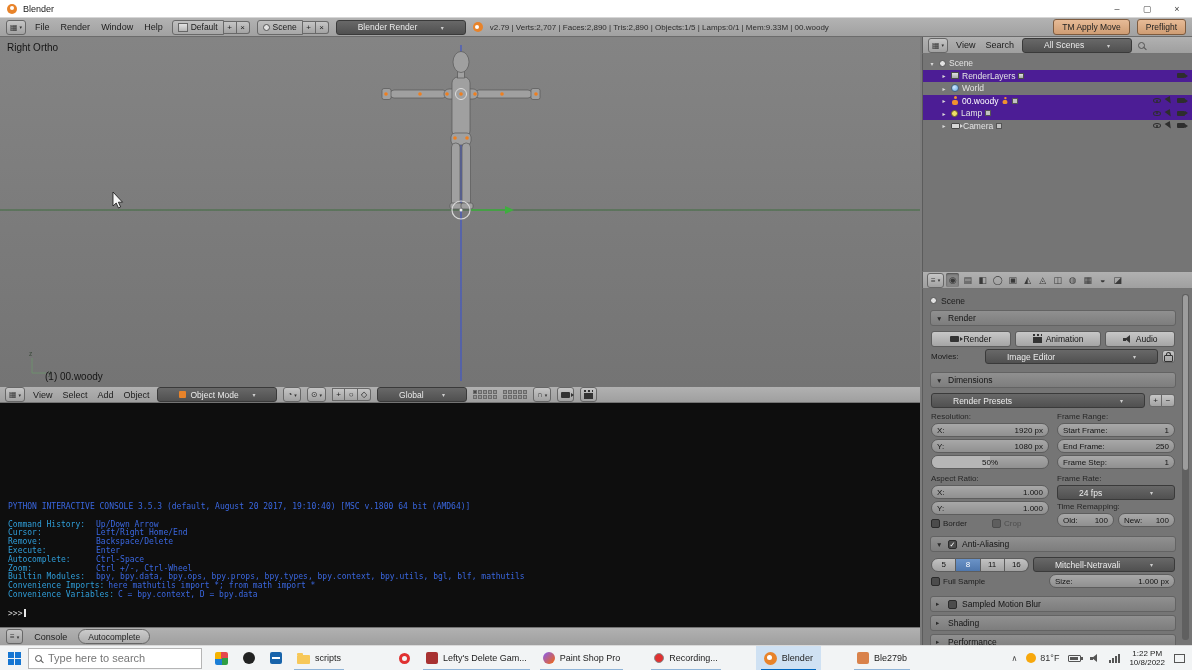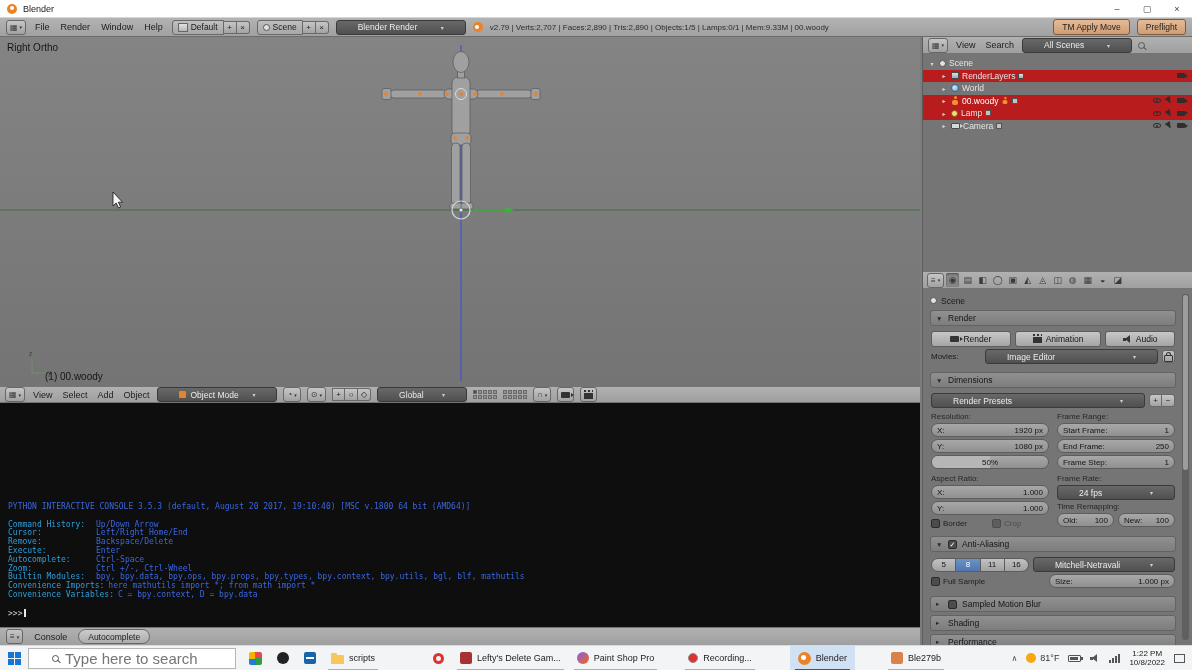--- a/index.html
+++ b/index.html
@@ -62,21 +62,21 @@
   .lite-btn{background:linear-gradient(#cccccc,#acacac);border:1px solid #666;border-radius:8px;height:13px;
             display:flex;align-items:center;padding:0 9px;font-size:8.5px;color:#1d1d1d}
 
   
   #outliner-header{position:absolute;left:922px;top:37px;width:270px;height:17px;background:linear-gradient(#b1b1b1,#9f9f9f);
                    border-bottom:1px solid #747474;border-left:1px solid #5c5c5c;display:flex;align-items:center;gap:6px;
                    padding:0 5px;box-sizing:border-box}
   #outliner{position:absolute;left:922px;top:54px;width:270px;height:217px;background:#757575;border-left:1px solid #5c5c5c;
             box-sizing:border-box;padding-top:3px}
   .orow{height:12.5px;display:flex;align-items:center;gap:3px;font-size:8.5px;color:#e4e4e4;padding:0 5px;position:relative}
-  .orow.odd{background:#b91c1c}
+  .orow.odd{background:#4c1d95}
   .oexp{width:8px;color:#d9d9d9;font-size:6px;text-align:center;flex:none}
   .oind{width:9px;flex:none}
   .otoggles{position:absolute;right:7px;display:flex;gap:5px;align-items:center}
 
   .t-scene{width:7px;height:7px;border-radius:50%;background:#e2e2e2;border:1px solid #555;box-sizing:border-box}
   .t-layers{width:8px;height:7px;border:1px solid #4a4a4a;background:linear-gradient(#e0e0e0,#a8a8a8);box-sizing:border-box}
   .t-world{width:8px;height:8px;border-radius:50%;background:radial-gradient(circle at 35% 35%,#d2e8ff,#5fa8e8);border:1px solid #44627e;box-sizing:border-box}
   .t-person{width:8px;height:9px;position:relative}
   .t-person::before{content:"";position:absolute;left:2.5px;top:0;width:3px;height:3px;border-radius:50%;background:#f0922f}
   .t-person::after{content:"";position:absolute;left:1px;top:3.5px;width:6px;height:5px;border-radius:2px;background:#f0922f}
@@ -147,21 +147,21 @@
   .mag{width:7px;height:7px;border:1px solid #555;border-radius:50%;position:relative;box-sizing:border-box}
   .mag::after{content:"";position:absolute;width:4px;height:1px;background:#555;transform:rotate(45deg);right:-3px;bottom:-1px}
 
   
   #taskbar{position:absolute;left:0;top:645px;width:100%;height:25px;background:#f2f4f5;border-top:1px solid #dadada;
            display:flex;align-items:center;box-sizing:border-box;color:#333}
   .start{width:28px;height:25px;display:flex;align-items:center;justify-content:center}
   .winlogo{display:grid;grid-template-columns:6px 6px;grid-auto-rows:6px;gap:1px}
   .winlogo i{background:#1676d2}
   .tb-search{width:160px;height:19px;background:#fff;border:1px solid #b5b5b5;display:flex;align-items:center;gap:6px;
-             padding:0 23px;color:#757575;font-size:15px;margin-right:6px;box-sizing:content-box}
+             padding:0 6px;color:#757575;font-size:11px;margin-right:6px;box-sizing:content-box}
   .tb-icon{width:27px;height:25px;display:flex;align-items:center;justify-content:center}
   .tb-app{display:flex;align-items:center;gap:5px;height:25px;padding:0 8px;position:relative;font-size:9px;color:#222;white-space:nowrap}
   .tb-app::after{content:"";position:absolute;left:5px;right:5px;bottom:0;height:2px;background:#8fb4d8}
   .tb-app.active{background:#cfe1f3}
   .tb-app.active::after{background:#0067c0}
   .tray{margin-left:auto;display:flex;align-items:center;gap:9px;padding-right:7px}
   .sun{width:10px;height:10px;border-radius:50%;background:#f7a80d;flex:none}
   .wx{display:flex;align-items:center;gap:4px;font-size:9px}
   .batt{width:13px;height:7px;border:1px solid #555;border-radius:1px;position:relative;box-sizing:border-box}
   .batt::before{content:"";position:absolute;left:1px;top:1px;bottom:1px;width:8px;background:#555}

